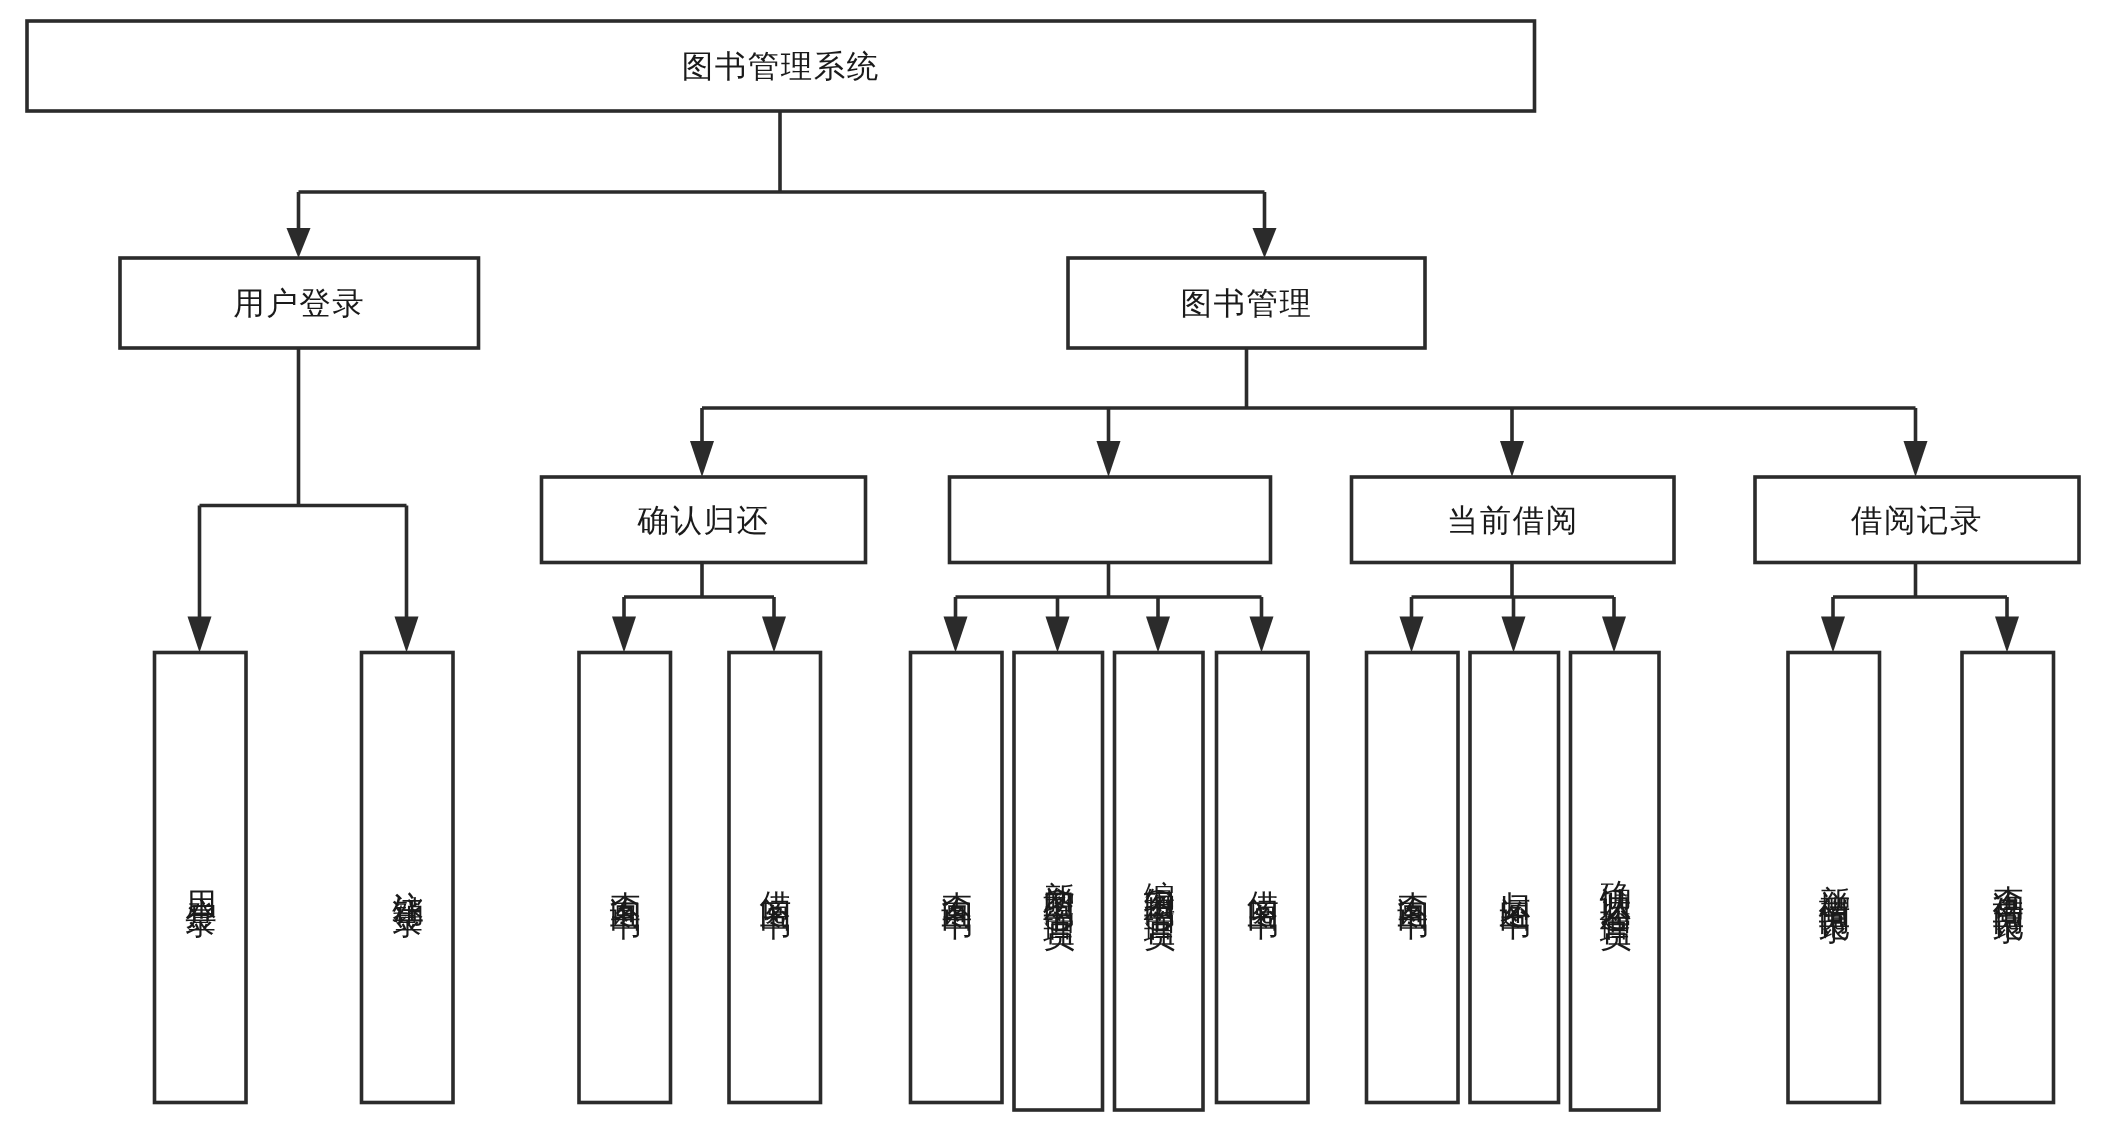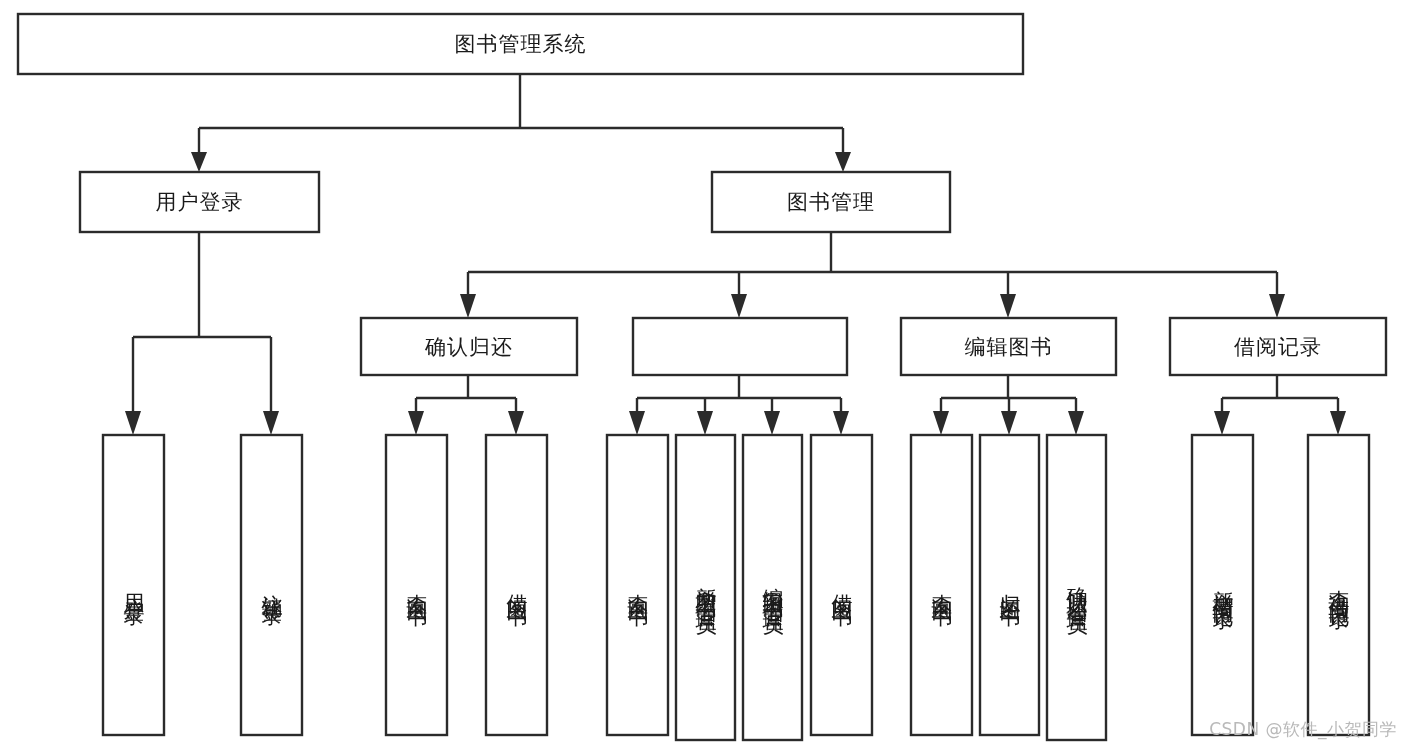--- a/index.html
+++ b/index.html
@@ -203,21 +203,21 @@
     <span class="hlabel-text">用户登录</span>
   </div>
   <div class="hlabel-wrap" style="left:712px; top:172px; width:238px; height:60px;">
     <span class="hlabel-text">图书管理</span>
   </div>
 
   <div class="hlabel-wrap" style="left:361px; top:318px; width:216px; height:57px;">
     <span class="hlabel-text">确认归还</span>
   </div>
   <div class="hlabel-wrap" style="left:901px; top:318px; width:215px; height:57px;">
-    <span class="hlabel-text">编辑图书</span>
+    <span class="hlabel-text">当前借阅</span>
   </div>
   <div class="hlabel-wrap" style="left:1170px; top:318px; width:216px; height:57px;align-items:center;">
     <span class="hlabel-text">借阅记录</span>
   </div>
 
   <div class="vlabel-wrap" style="left:103px; top:435px; width:61px; height:300px;">
     <span class="vlabel-text">用户登录</span>
   </div>
   <div class="vlabel-wrap" style="left:241px; top:435px; width:61px; height:300px;">
     <span class="vlabel-text">注销登录</span>
@@ -253,15 +253,14 @@
     <span class="vlabel-text">确认归还（管理员）</span>
   </div>
 
   <div class="vlabel-wrap" style="left:1192px; top:435px; width:61px; height:300px;">
     <span class="vlabel-text">新增借阅记录</span>
   </div>
   <div class="vlabel-wrap" style="left:1308px; top:435px; width:61px; height:300px;">
     <span class="vlabel-text">查询借阅记录</span>
   </div>
 
-  <div class="watermark">CSDN @软件_小贺同学</div>
 
 </div>
 
 </body></html>

